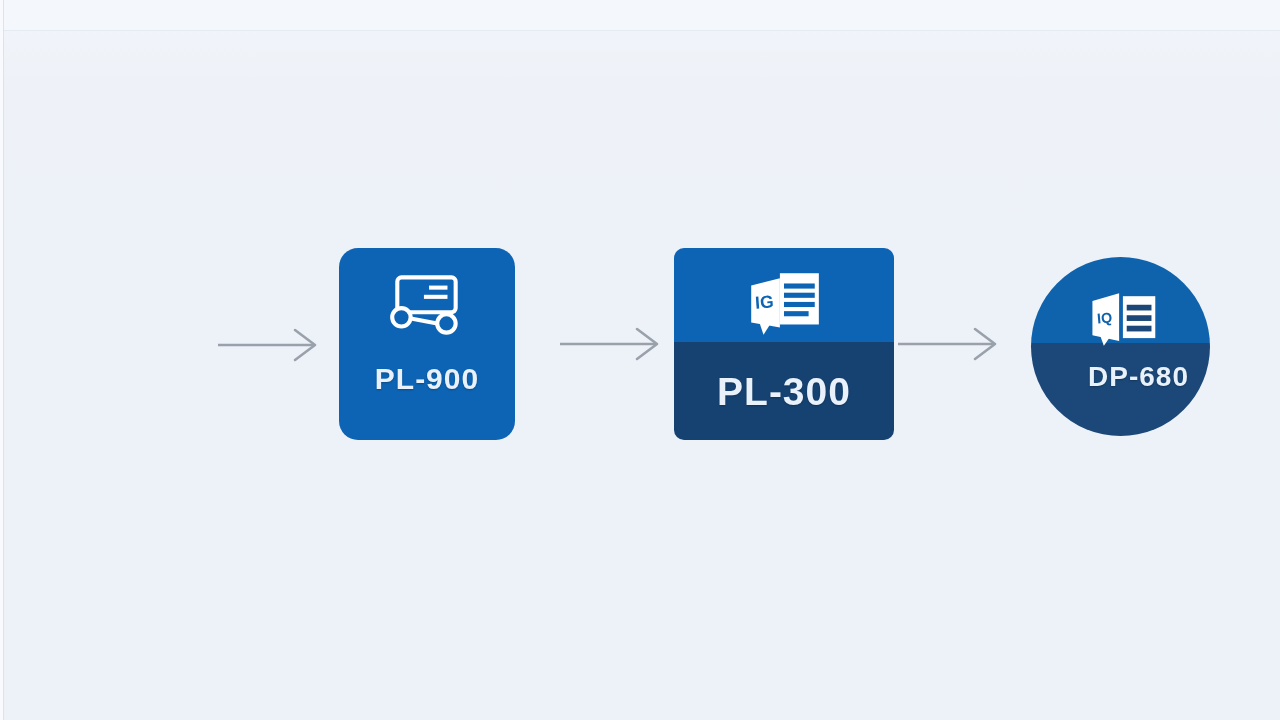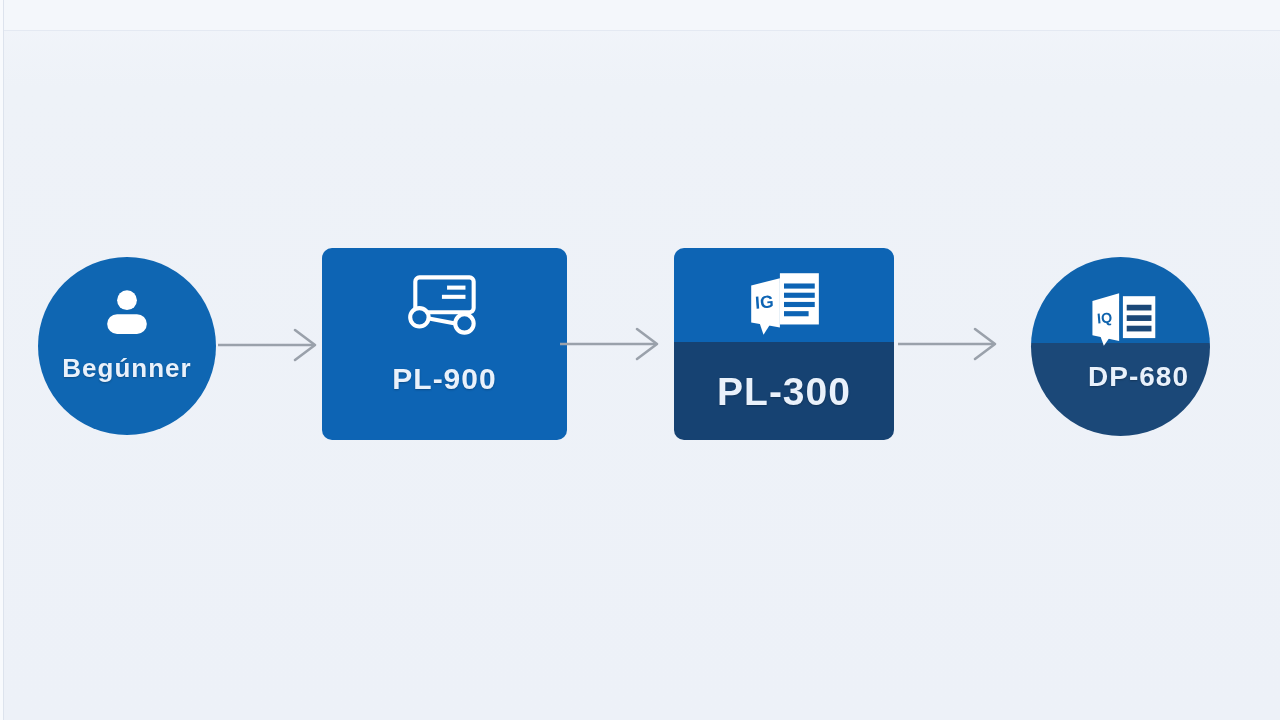--- a/index.html
+++ b/index.html
@@ -42,23 +42,23 @@
   }
   .node-start {
     left: 38px; top: 257px;
     width: 178px; height: 178px;
     border-radius: 50%;
     background: #0f66b2;
     padding-top: 28px;
   }
   .node-start .label { font-size: 26px; margin-top: 12px; }
   .node-pl900 {
-    left: 322px; top: 248px;
-    width: 245px; height: 192px;
-    border-radius: 10px;
+    left: 339px; top: 248px;
+    width: 176px; height: 192px;
+    border-radius: 19px;
     background: #0d64b4;
     padding-top: 24px;
   }
   .node-pl900 .label { font-size: 30px; margin-top: 26px; }
   .node-pl300 {
     left: 674px; top: 248px;
     width: 220px; height: 192px;
     border-radius: 10px;
     background: linear-gradient(180deg, #0d64b4 0%, #0d64b4 49%, #164272 49%, #164272 100%);
     padding-top: 22px;
@@ -80,29 +80,20 @@
   .icon-wrap { line-height: 0; }
 </style>
 </head>
 <body>
 
 <div class="canvas">
 
   <div class="top-band"></div>
   <div class="left-edge"></div>
 
-  <div class="node node-start">
-    <span class="icon-wrap">
-      <svg width="56" height="56" viewBox="0 0 48 48">
-        <circle cx="24" cy="13" r="8.5" fill="#ffffff"></circle>
-        <rect x="7" y="25" width="34" height="17" rx="8.5" fill="#ffffff"></rect>
-      </svg>
-    </span>
-    <div class="label">Begúnner</div>
-  </div>
 
   <div class="connector" style="left:216px; top:323px;">
     <svg width="104" height="44" viewBox="0 0 104 44">
       <line x1="2" y1="22" x2="98" y2="22" stroke="#9aa1ab" stroke-width="2.4"></line>
       <polyline points="79,7 99,22 79,37" fill="none" stroke="#9aa1ab" stroke-width="2.6" stroke-linecap="round" stroke-linejoin="round"></polyline>
     </svg>
   </div>
 
   <div class="node node-pl900">
     <span class="icon-wrap">

